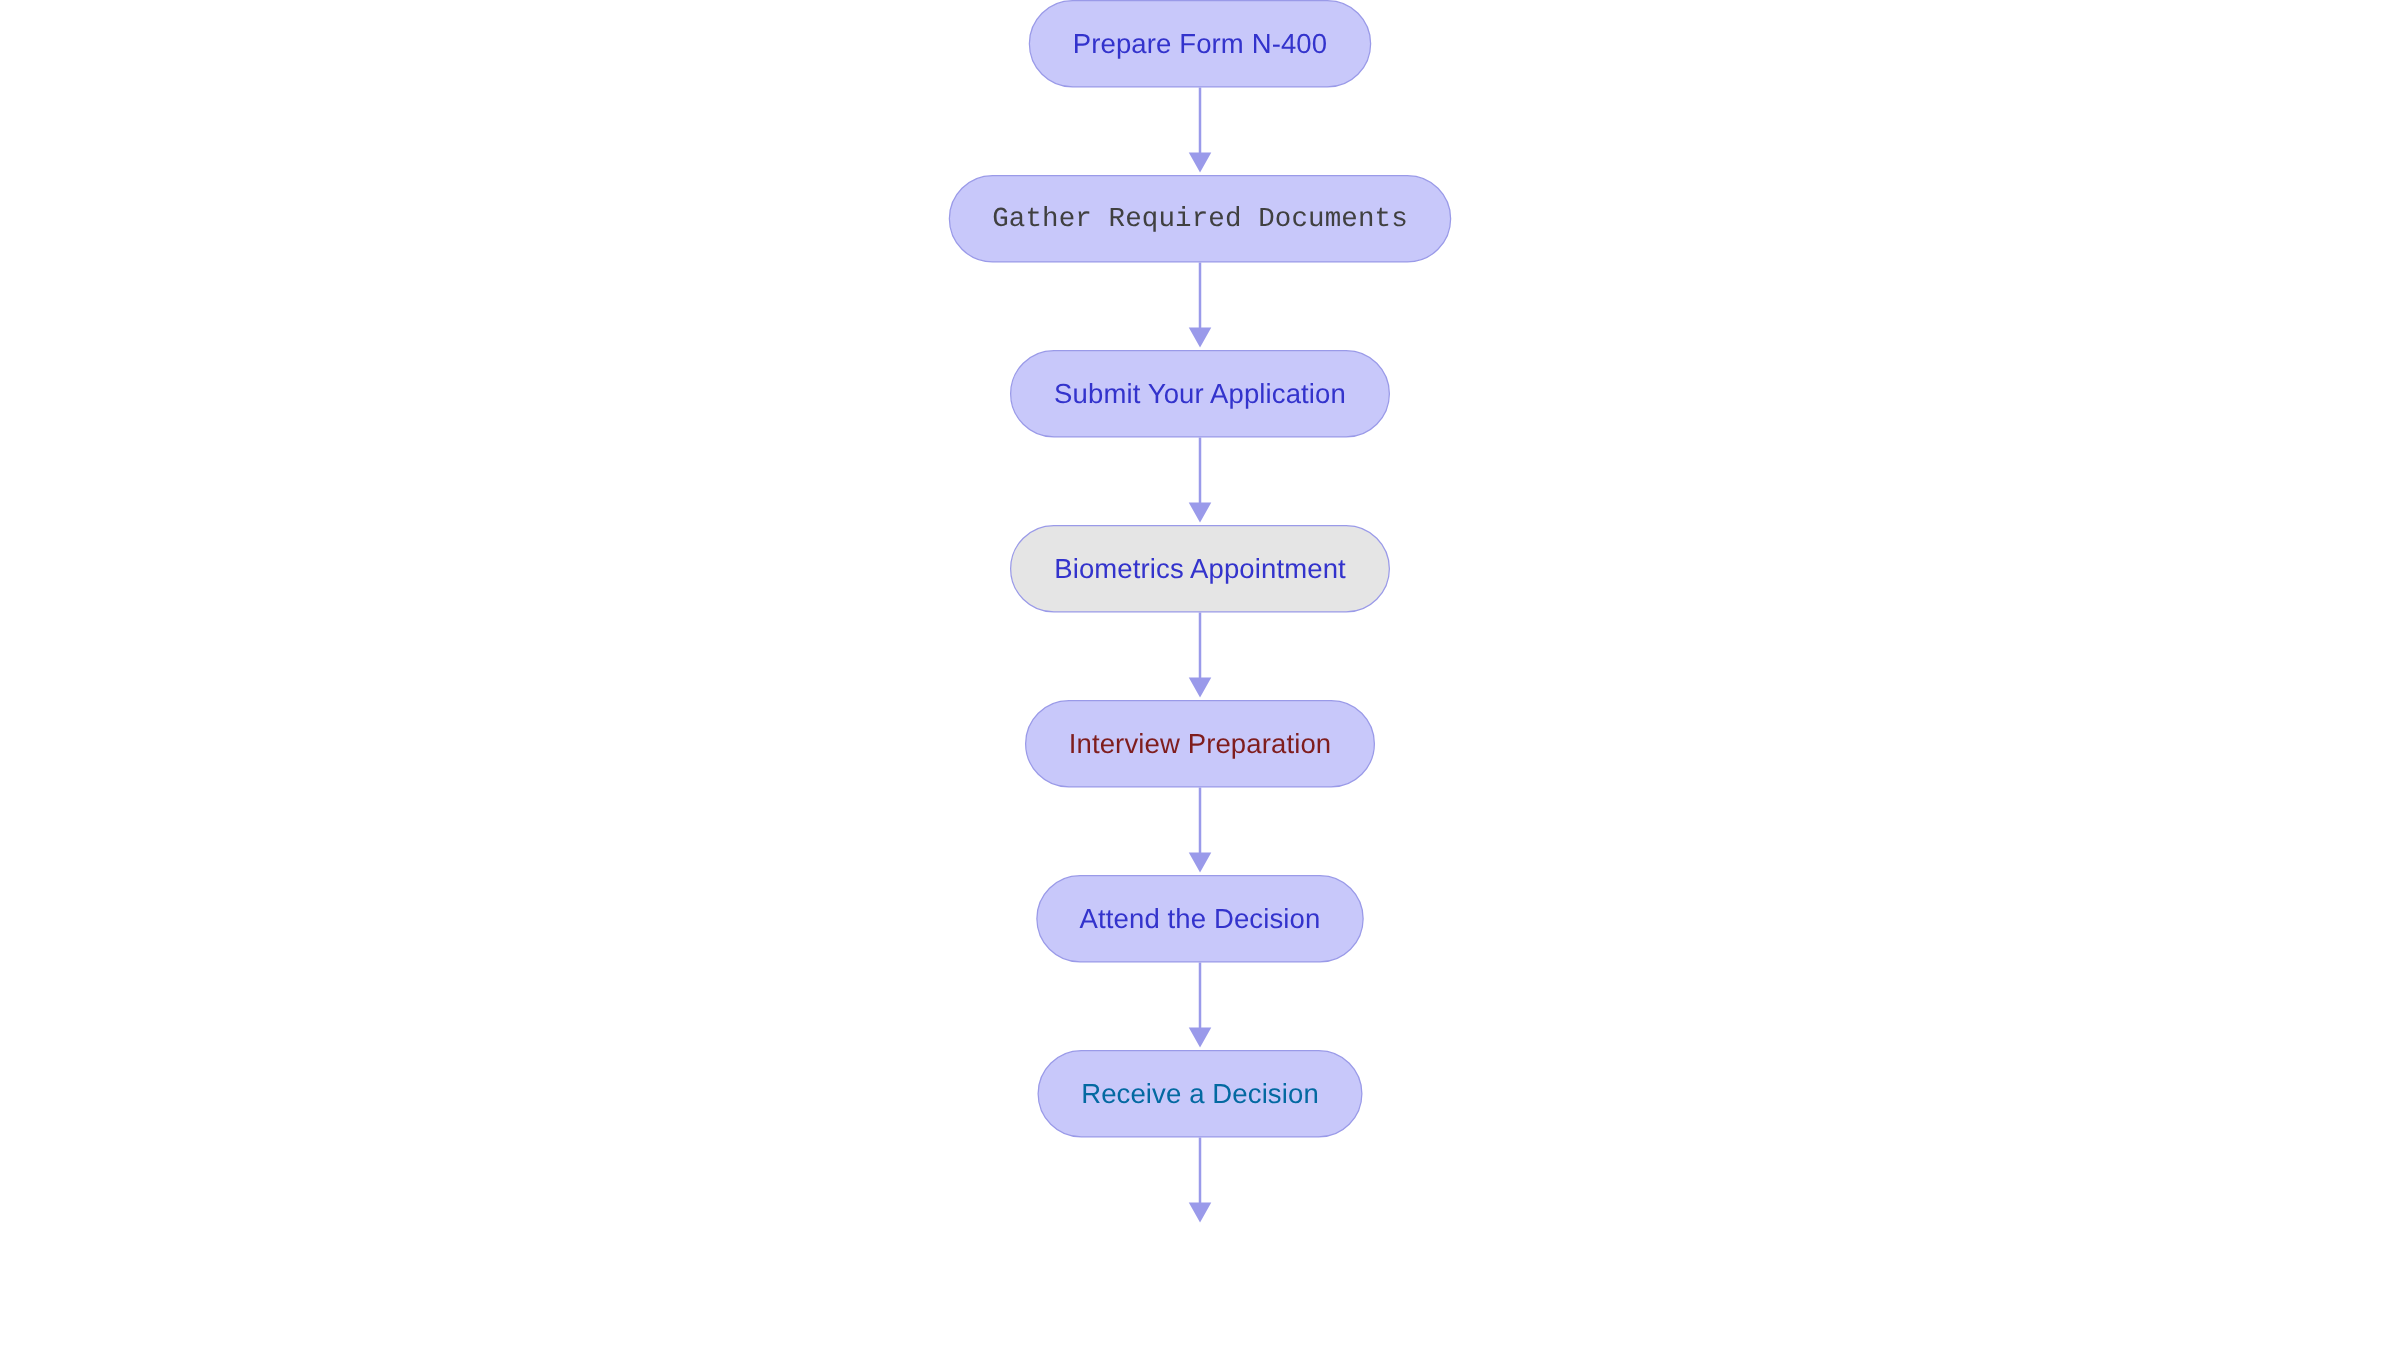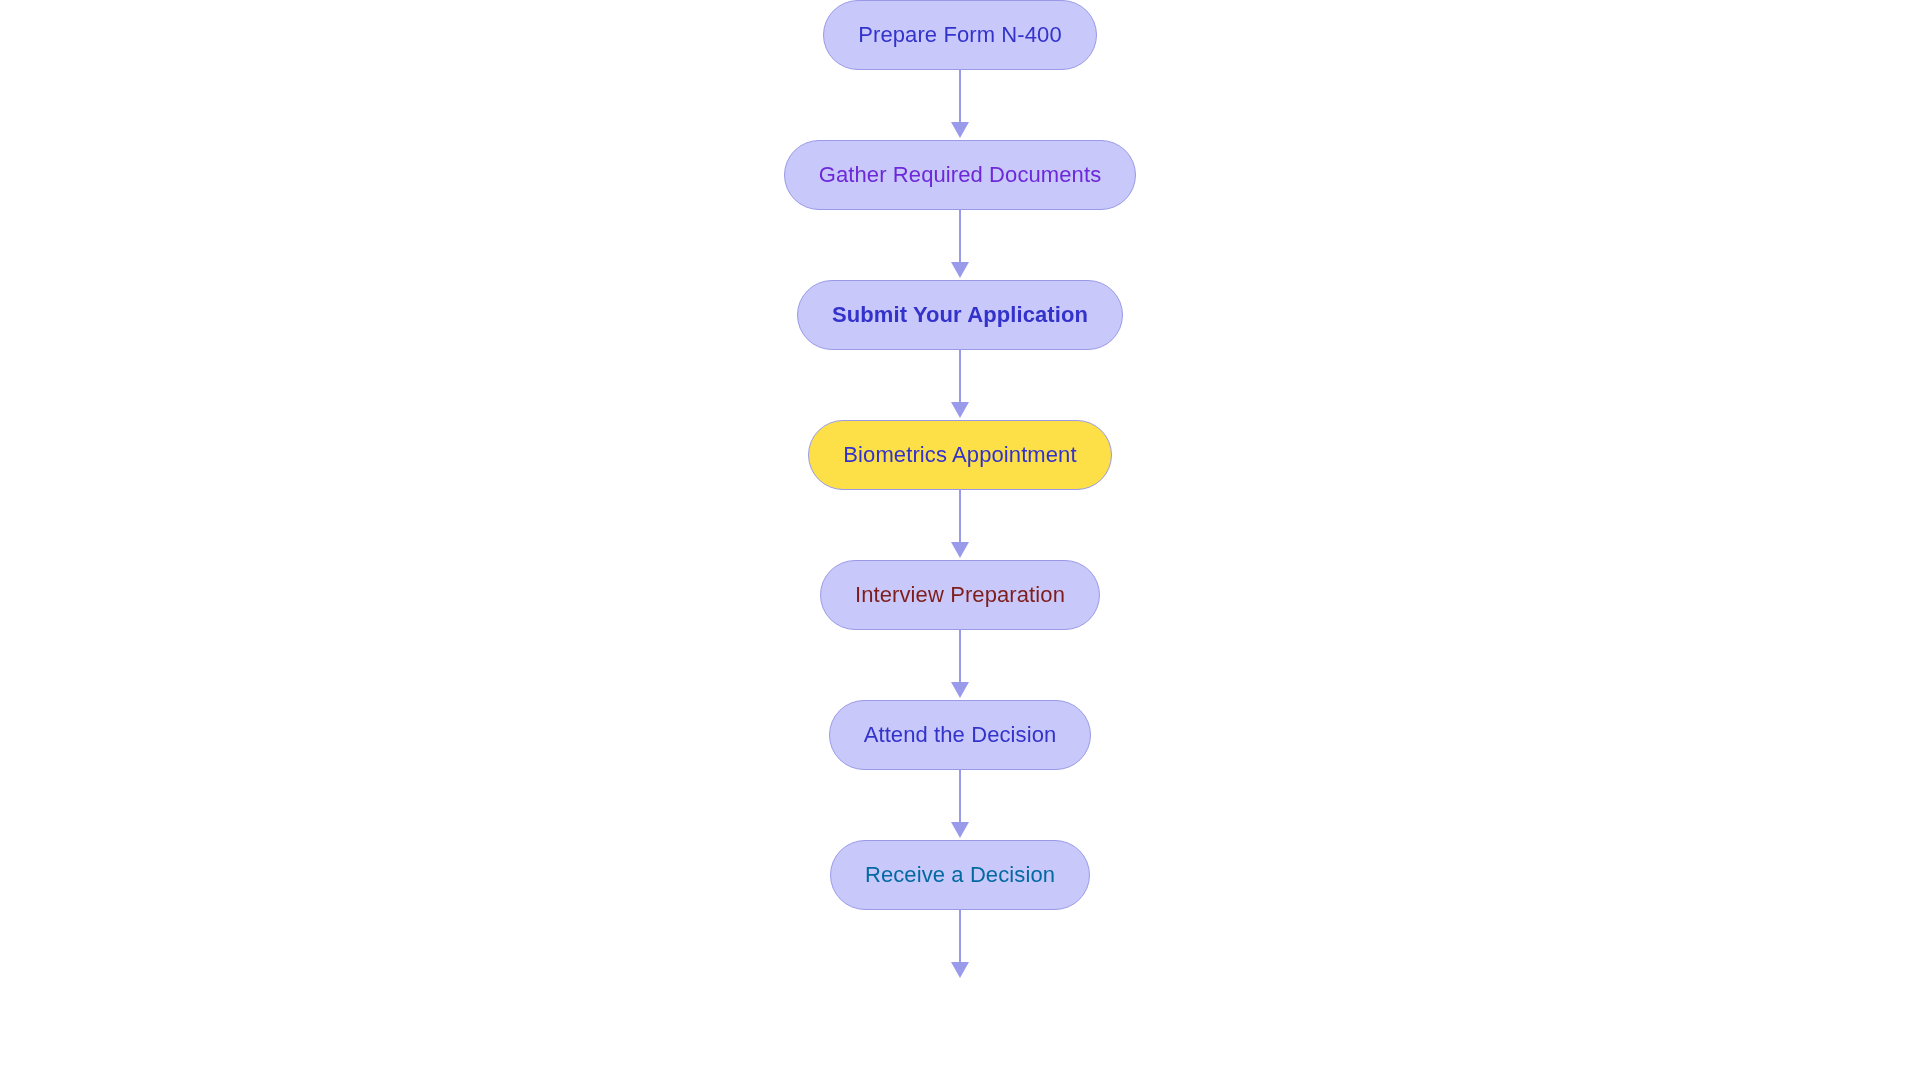--- a/index.html
+++ b/index.html
@@ -87,35 +87,35 @@
 <div id="flowchart-canvas" style="background: rgb(255, 255, 255);">
   <div class="flow-column">
 
     <div class="flow-node" style="background: rgb(200, 200, 250); border-color: rgb(154, 154, 232); color: rgb(51, 51, 204);">Prepare Form N-400</div>
 
     <div class="flow-connector">
       <div class="connector-line" style="background: rgb(154, 154, 234);"></div>
       <div class="connector-head" style="border-top-color: rgb(154, 154, 234);"></div>
     </div>
 
-    <div class="flow-node" style="background: rgb(200, 200, 250); border-color: rgb(154, 154, 232); color: #6d28d9;">Gather Required Documents</div>
+    <div class="flow-node" style="background: rgb(200, 200, 250); border-color: rgb(154, 154, 232); color: #404040; font-family: Liberation Mono, monospace;">Gather Required Documents</div>
 
     <div class="flow-connector">
       <div class="connector-line" style="background: rgb(154, 154, 234);"></div>
       <div class="connector-head" style="border-top-color: rgb(154, 154, 234);"></div>
     </div>
 
-    <div class="flow-node" style="background: rgb(200, 200, 250); border-color: rgb(154, 154, 232); color: rgb(51, 51, 204); font-weight: bold;">Submit Your Application</div>
+    <div class="flow-node" style="background: rgb(200, 200, 250); border-color: rgb(154, 154, 232); color: rgb(51, 51, 204);">Submit Your Application</div>
 
     <div class="flow-connector">
       <div class="connector-line" style="background: rgb(154, 154, 234);"></div>
       <div class="connector-head" style="border-top-color: rgb(154, 154, 234);"></div>
     </div>
 
-    <div class="flow-node" style="background: #fde047; border-color: rgb(154, 154, 232); color: rgb(51, 51, 204);">Biometrics Appointment</div>
+    <div class="flow-node" style="background: #e5e5e5; border-color: rgb(154, 154, 232); color: rgb(51, 51, 204);">Biometrics Appointment</div>
 
     <div class="flow-connector">
       <div class="connector-line" style="background: rgb(154, 154, 234);"></div>
       <div class="connector-head" style="border-top-color: rgb(154, 154, 234);"></div>
     </div>
 
     <div class="flow-node" style="background: rgb(200, 200, 250); border-color: rgb(154, 154, 232); color: #7f1d1d;">Interview Preparation</div>
 
     <div class="flow-connector">
       <div class="connector-line" style="background: rgb(154, 154, 234);"></div>

